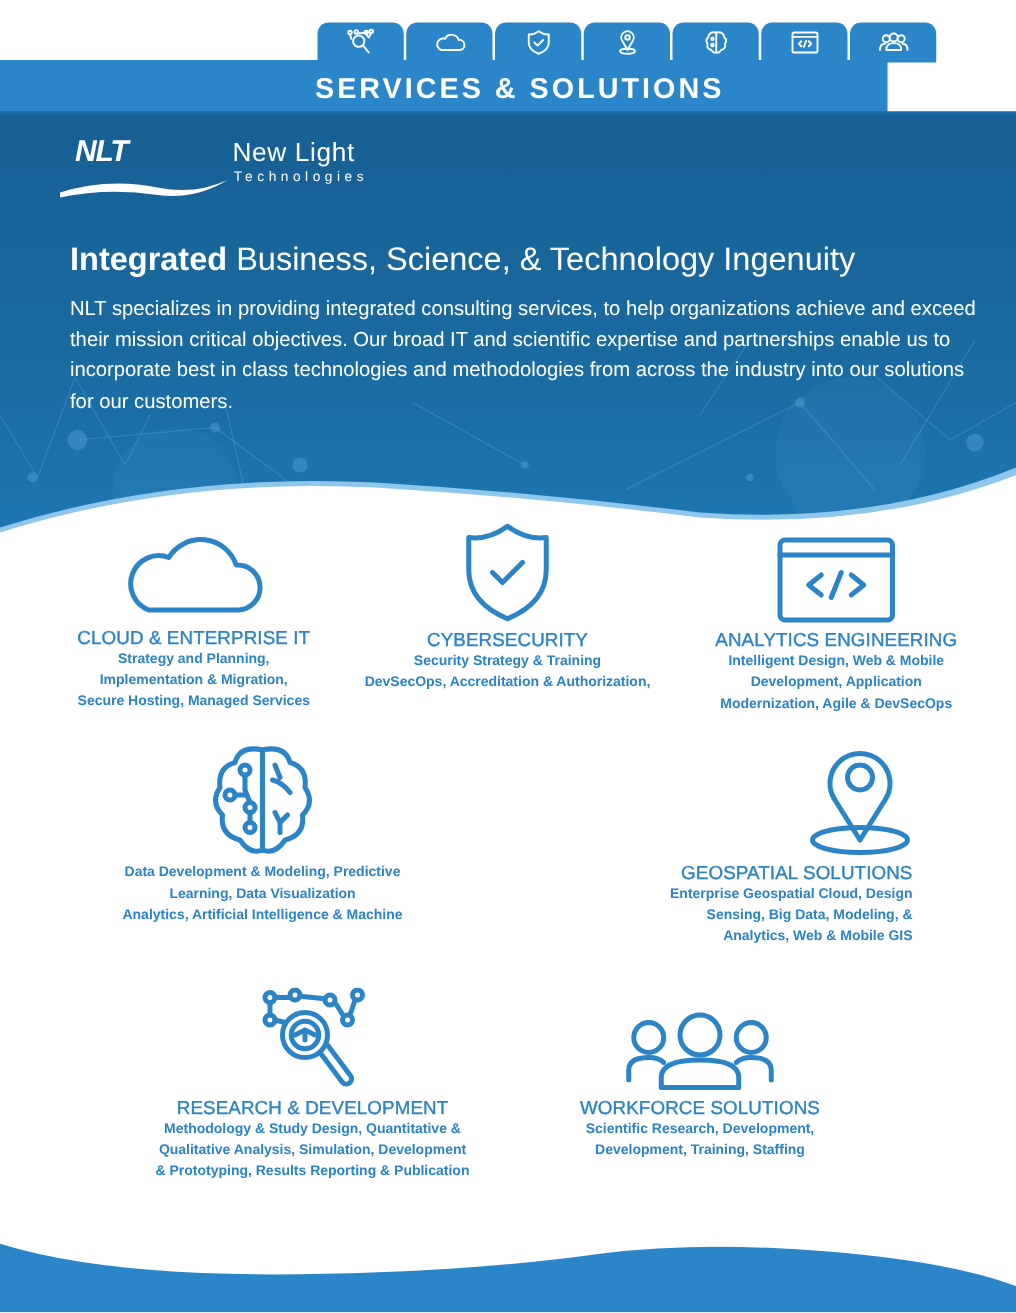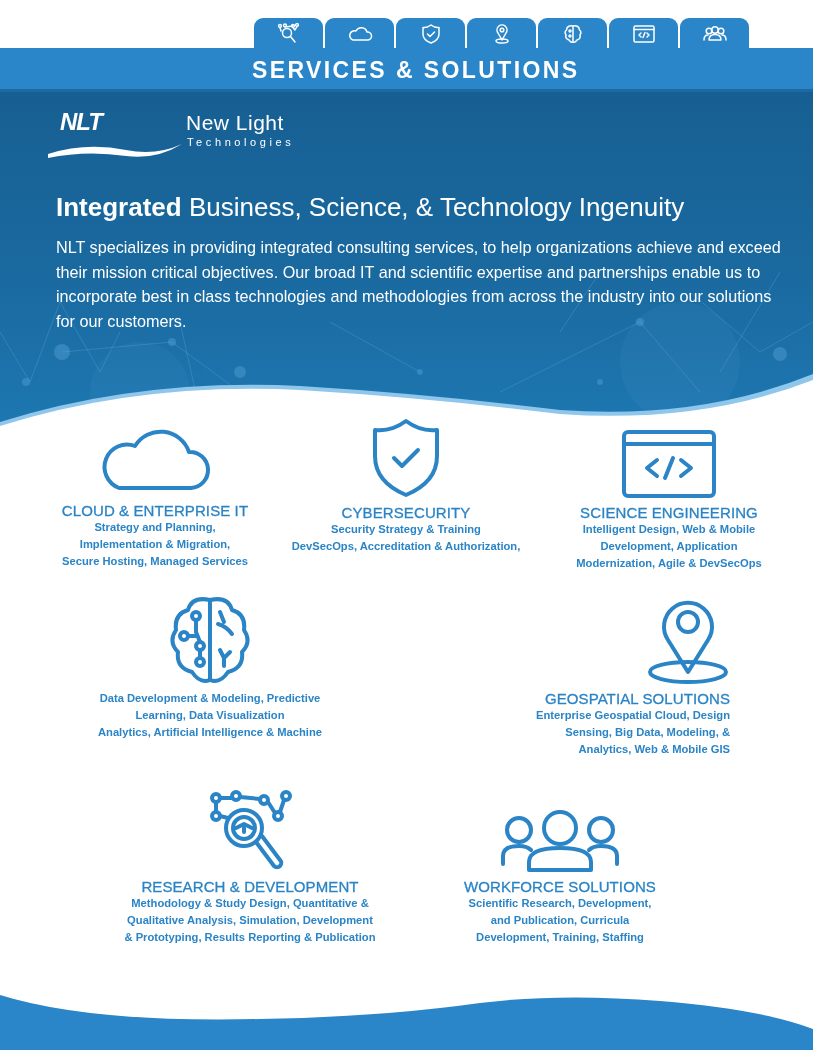--- a/index.html
+++ b/index.html
@@ -4,21 +4,21 @@
 <style>
   * { box-sizing: border-box; margin: 0; padding: 0; }
   html, body { width: 813px; height: 1050px; overflow: hidden; background: #ffffff; }
   body { position: relative; font-family: "Liberation Sans", sans-serif; color: #2a84c6; }
 
   
   .tabs { position: absolute; top: 18px; left: 254px; height: 32px; display: flex; gap: 2px; }
   .tab { width: 69px; height: 32px; background: #2a86c8; border-radius: 9px 9px 0 0; display: flex; align-items: center; justify-content: center; cursor: pointer; }
   .tab svg { width: 26px; height: 22px; stroke: #ffffff; fill: none; stroke-width: 1.5; stroke-linecap: round; stroke-linejoin: round; }
 
-  .title-bar { position: absolute; top: 48px; left: 0; width: 813px; height: 44px; background: #2a86c8; display: flex; align-items: center; }
+  .title-bar { position: absolute; top: 48px; left: 0; width: 710px; height: 44px; background: #2a86c8; display: flex; align-items: center; }
   .title-bar .title { margin-left: 252px; color: #ffffff; font-weight: bold; font-size: 23px; letter-spacing: 2.4px; }
   .title-bar-shadow { position: absolute; top: 89px; left: 0; width: 813px; height: 3px; background: #1a6aa3; }
 
   
   .hero { position: absolute; top: 92px; left: 0; width: 813px; height: 340px; overflow: hidden;
           background: linear-gradient(180deg, #175f93 0%, #1a6aa0 55%, #1e78b2 100%); }
   .hero .net { position: absolute; left: 0; top: 0; width: 813px; height: 340px; }
   .logo { position: absolute; top: 108px; left: 46px; width: 300px; height: 50px; }
   .logo-nlt { position: absolute; left: 14px; top: 0; font-size: 24px; font-weight: bold; color: #ffffff; font-style: italic; letter-spacing: -1px; }
   .logo-name1 { position: absolute; left: 140px; top: 3px; font-size: 21px; color: #ffffff; letter-spacing: 0.5px; }
@@ -170,21 +170,21 @@
 </div>
 
 <div class="svc" style="left:552px; top:428px; width:234px;">
   <div class="icon" style="height:76px;">
     <svg width="100" height="72" viewBox="0 0 100 72">
       <rect x="5" y="4" width="90" height="64" rx="4"></rect>
       <path d="M5 16 H95"></path>
       <path d="M38 32 L28 40 L38 48 M62 32 L72 40 L62 48 M54 30 L46 50"></path>
     </svg>
   </div>
-  <div class="name">SCIENCE ENGINEERING</div>
+  <div class="name">ANALYTICS ENGINEERING</div>
   <div class="desc">Intelligent Design, Web &amp; Mobile</div>
   <div class="desc">Development, Application</div>
   <div class="desc">Modernization, Agile &amp; DevSecOps</div>
 </div>
 
 <div class="svc" style="left:80px; top:594px; width:260px;">
   <div class="icon" style="height:96px;">
     <svg width="88" height="92" viewBox="0 0 88 92">
       <path d="M44 6 V86"></path>
       <path d="M44 6 Q26 2 22 16 Q8 20 10 36 Q2 48 12 58 Q10 74 26 78 Q34 90 44 86"></path>
@@ -244,20 +244,19 @@
       <path d="M20 12 A12 12 0 1 1 20 36 M20 12 A12 12 0 1 0 20 36"></path>
       <path d="M102 12 A12 12 0 1 1 102 36 M102 12 A12 12 0 1 0 102 36"></path>
       <path d="M4 58 V50 Q4 40 20 40 Q28 40 32 44"></path>
       <path d="M118 58 V50 Q118 40 102 40 Q94 40 90 44"></path>
       <circle cx="61" cy="22" r="16"></circle>
       <path d="M30 64 V56 Q30 42 61 42 Q92 42 92 56 V64 Z"></path>
     </svg>
   </div>
   <div class="name">WORKFORCE SOLUTIONS</div>
   <div class="desc">Scientific Research, Development,</div>
-  <div class="desc">and Publication, Curricula</div>
   <div class="desc">Development, Training, Staffing</div>
 </div>
 
 <svg class="wave-bottom" viewBox="0 0 813 65" preserveAspectRatio="none">
   <path d="M0 10 Q90 38 260 34 Q380 32 480 18 Q560 8 660 16 Q760 24 813 44 L813 65 L0 65 Z" fill="#2a86c8"></path>
 </svg>
 <a class="footer-url">NewLightTechnologies.com</a>
 
 </body></html>

